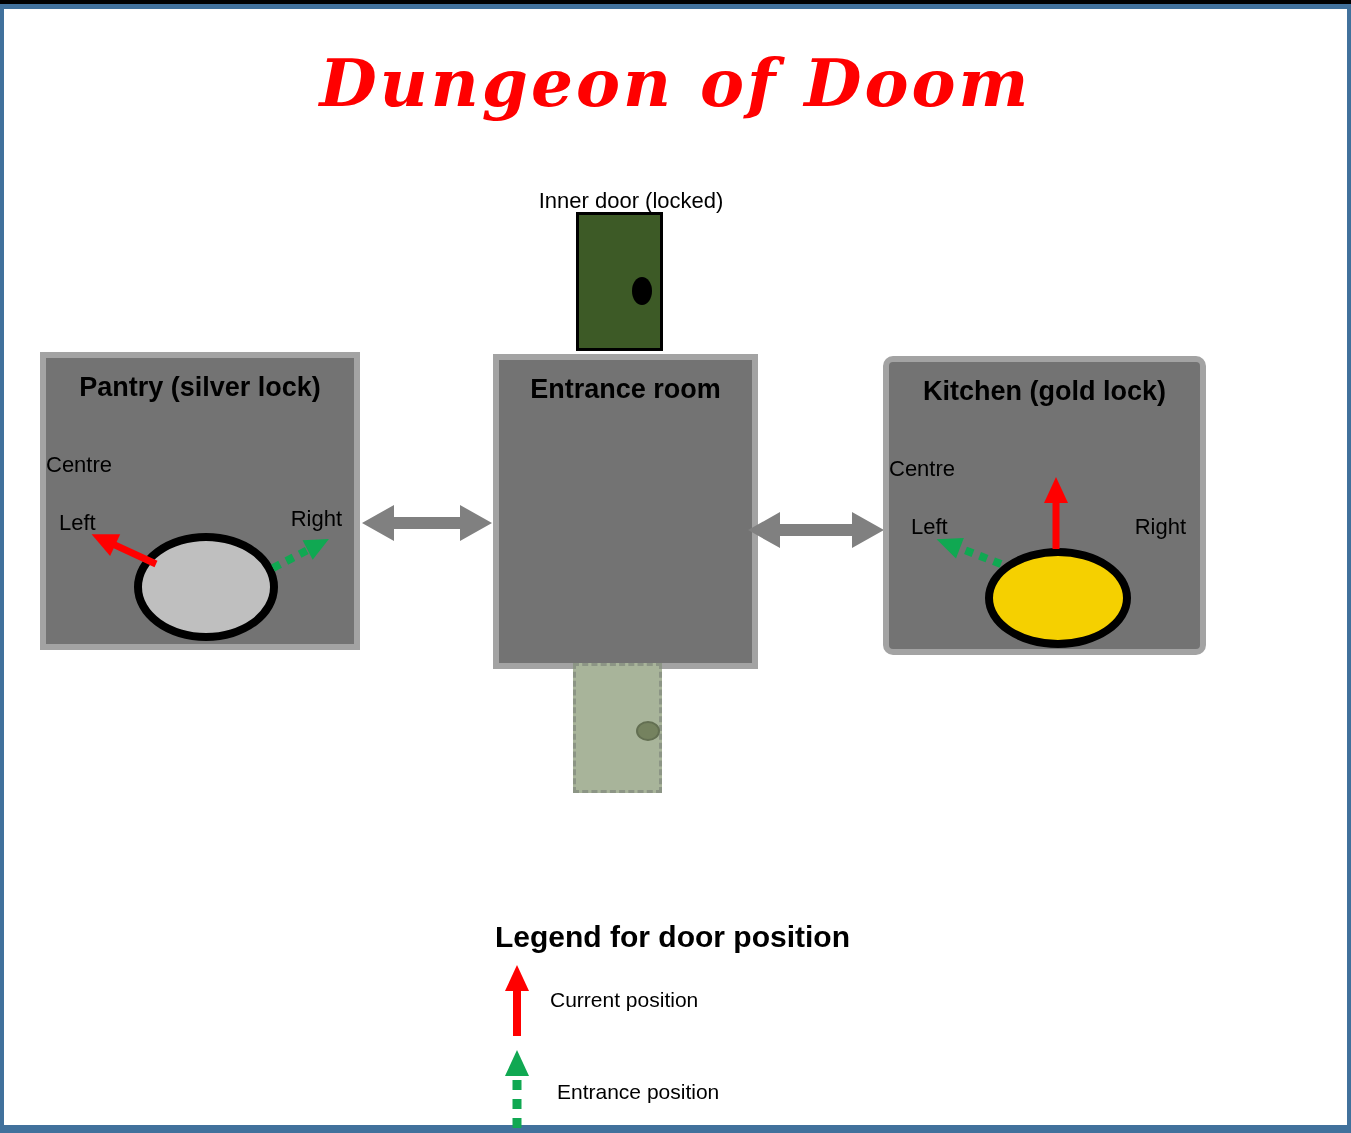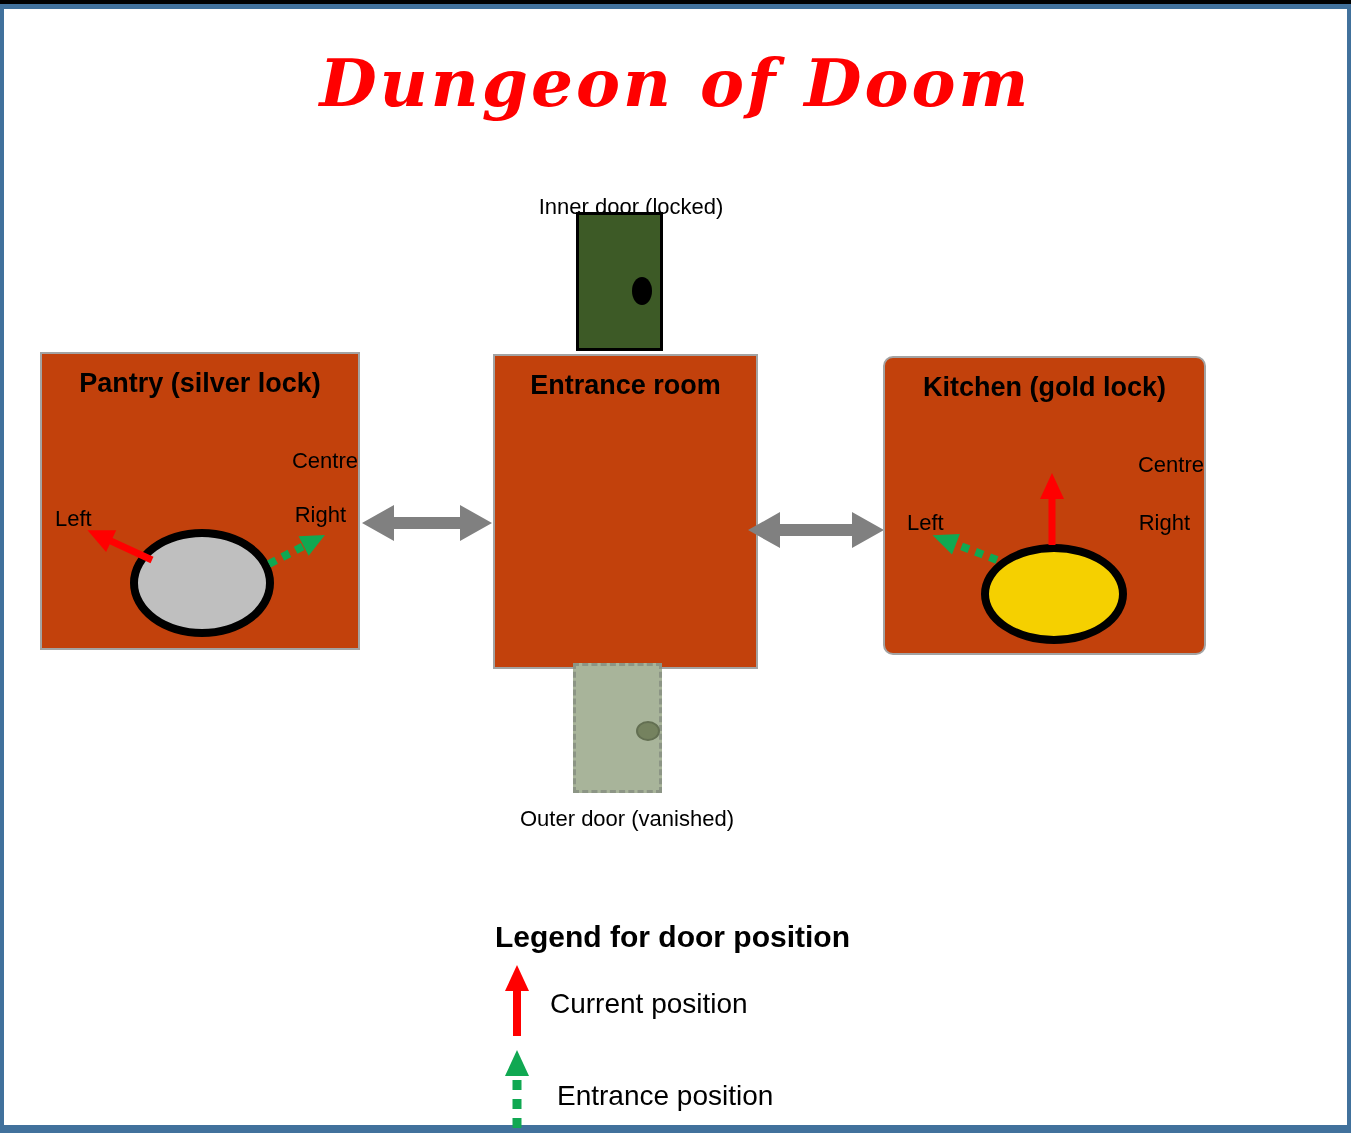--- a/index.html
+++ b/index.html
@@ -13,63 +13,63 @@
   .frame-left{position:absolute;left:0;top:9px;bottom:0;width:4px;background:#41719C;}
   .frame-right{position:absolute;right:0;top:9px;bottom:0;width:4px;background:#41719C;}
   .frame-bottom{position:absolute;left:0;bottom:0;width:100%;height:8px;background:#41719C;}
 
   .title{
     position:absolute;left:0;right:0;top:44px;text-align:center;
     font-family:"DejaVu Serif", serif;font-style:italic;
     font-size:66px;font-weight:bold;color:#FF0000;letter-spacing:3px;
   }
 
-  .door-label{position:absolute;font-size:22px;text-align:center;margin-top:6px;}
+  .door-label{position:absolute;font-size:22px;text-align:center;}
   .inner-door{
     position:absolute;left:576px;top:212px;width:87px;height:139px;
     background:#3D5A26;border:3px solid #000;box-sizing:border-box;
   }
   .inner-door .knob{
     position:absolute;left:53px;top:62px;width:20px;height:28px;
     background:#000;border-radius:50%;
   }
   .outer-door{
     position:absolute;left:573px;top:663px;width:89px;height:130px;
     background:#A8B49A;border:3px dashed #8C9585;box-sizing:border-box;
   }
   .outer-door .knob{
     position:absolute;left:60px;top:55px;width:24px;height:20px;
     background:#75825F;border:2px solid #636F52;border-radius:50%;box-sizing:border-box;
   }
 
   .room{
-    position:absolute;background:#c2410c;border:2px solid #a3a3a3;box-sizing:border-box;
+    position:absolute;background:#737373;border:6px solid #a3a3a3;box-sizing:border-box;
   }
   .room-pantry{left:40px;top:352px;width:320px;height:298px;}
   .room-entrance{left:493px;top:354px;width:265px;height:315px;}
   .room-kitchen{left:883px;top:356px;width:323px;height:299px;border-radius:10px;}
   .room-title{
     position:absolute;left:0;right:0;top:14px;text-align:center;
     font-weight:bold;font-size:27px;
   }
   .pos-label{position:absolute;font-size:22px;}
-  .centre-label{left:0;right:0;text-align:right;}
+  .centre-label{left:0;right:0;text-align:left;}
   .lock{
     position:absolute;border:8px solid #000;border-radius:50%;box-sizing:border-box;
   }
   .lock-silver{left:88px;top:175px;width:144px;height:108px;background:#BFBFBF;}
   .lock-gold{left:96px;top:186px;width:146px;height:100px;background:#F5D000;}
   .room-svg{position:absolute;left:0;top:0;}
 
   .connector{position:absolute;}
 
   .legend-heading{
     position:absolute;left:495px;top:920px;font-weight:bold;font-size:30px;
   }
-  .legend-label{position:absolute;font-size:28px;}
+  .legend-label{position:absolute;font-size:21px;}
   .legend-arrow{position:absolute;}
 </style>
 </head>
 <body>
 
 <div class="page">
 
   <div class="frame-top-black"></div>
   <div class="frame-top-blue"></div>
   <div class="frame-left"></div>
@@ -127,21 +127,20 @@
       <g transform="translate(112,202) rotate(-159)">
         <line x1="0" y1="0" x2="44" y2="0" stroke="#10A852" stroke-width="8" stroke-dasharray="8 7"></line>
         <polygon points="69,0 44,-11 44,11" fill="#10A852"></polygon>
       </g>
     </svg>
   </div>
 
   <div class="outer-door">
     <div class="knob"></div>
   </div>
-  <div class="door-label" style="left:462px;top:800px;width:330px;">Outer door (vanished)</div>
 
   <div class="legend-heading">Legend for door position</div>
 
   <svg class="legend-arrow" style="left:498px;top:960px;" width="38" height="78" viewBox="0 0 38 78">
     <polygon points="19,5 7,31 31,31" fill="#FF0000"></polygon>
     <line x1="19" y1="29" x2="19" y2="76" stroke="#FF0000" stroke-width="8"></line>
   </svg>
   <div class="legend-label" style="left:550px;top:988px;">Current position</div>
 
   <svg class="legend-arrow" style="left:498px;top:1046px;" width="38" height="87" viewBox="0 0 38 87">

